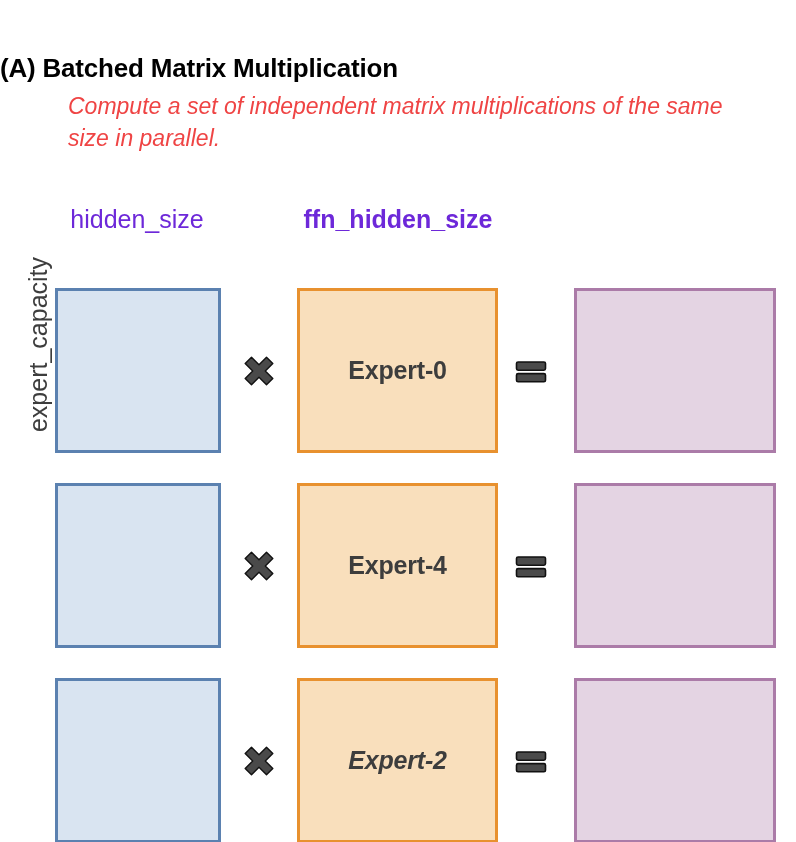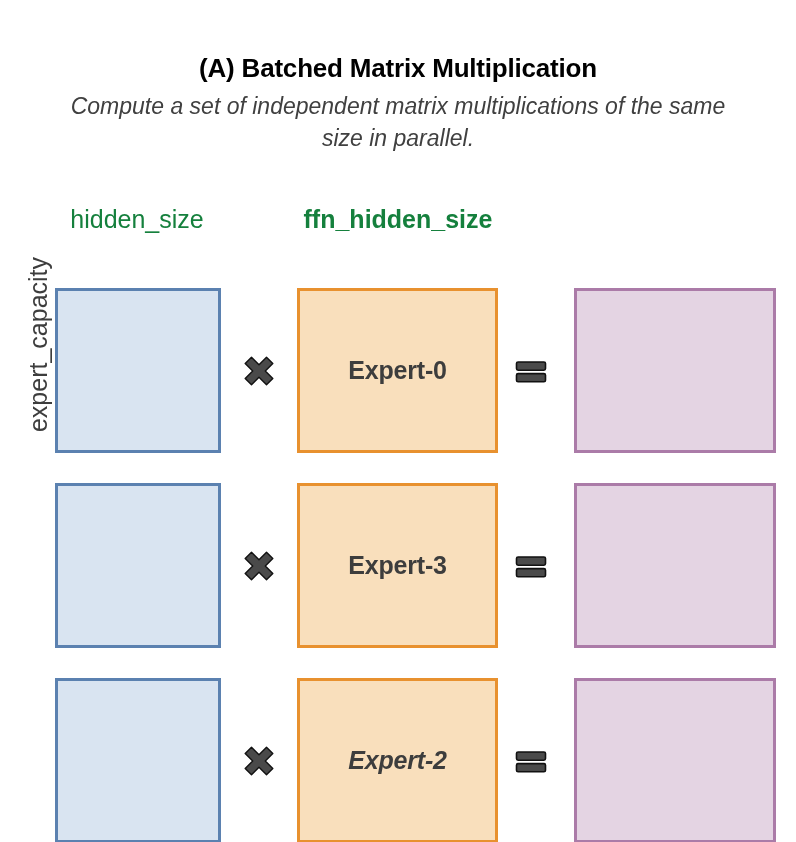--- a/index.html
+++ b/index.html
@@ -15,57 +15,56 @@
     font-family: "Liberation Sans", sans-serif;
     -webkit-font-smoothing: antialiased;
   }
 
   
   #figure-header {
     position: absolute;
     left: 0;
     top: 52px;
     width: 796px;
-    text-align: center;
   }
   #figure-title {
     font-size: 26px;
     font-weight: bold;
     color: #000000;
     letter-spacing: -0.2px;
     line-height: 32px;
     white-space: nowrap;
   }
   #figure-subtitle {
     margin: 6px auto 0 auto;
     width: 660px;
     font-size: 23px;
     font-style: italic;
-    color: #404040;
+    color: #ef4444;
     line-height: 32px;
   }
 
   
   #y-axis-label {
     position: absolute;
     left: -72px;
     top: 330px;
     width: 220px;
     text-align: center;
     transform: rotate(-90deg);
     transform-origin: center center;
     font-size: 25px;
     color: #3d3d3d;
     white-space: nowrap;
   }
   .col-label {
     position: absolute;
     top: 205px;
     font-size: 25px;
-    color: #15803d;
+    color: #6d28d9;
     text-align: center;
     white-space: nowrap;
   }
   #col-label-hidden-size  { left: 54px;  width: 166px; }
   #col-label-ffn-hidden-size { left: 298px; width: 200px; font-weight: bold; }
 
   
   #matrix-grid {
     position: absolute;
     left: 0;
@@ -174,21 +173,21 @@
   <div class="matrix-row row-1">
     <div class="box box-input"></div>
 
     <div class="operator op-multiply">
       <svg viewBox="0 0 34 34" xmlns="http://www.w3.org/2000/svg">
         <path d="M9.5 3.2 L17 10.7 L24.5 3.2 L30.8 9.5 L23.3 17 L30.8 24.5 L24.5 30.8 L17 23.3 L9.5 30.8 L3.2 24.5 L10.7 17 L3.2 9.5 Z" fill="#4a4a4a" stroke="#111111" stroke-width="1.4" stroke-linejoin="round"></path>
       </svg>
     </div>
 
     <div class="box box-weight">
-      <span class="expert-label">Expert-3</span>
+      <span class="expert-label">Expert-4</span>
     </div>
 
     <div class="operator op-equals">
       <svg viewBox="0 0 34 34" xmlns="http://www.w3.org/2000/svg">
         <rect x="2.5" y="8.0" width="29" height="8.2" rx="1.6" fill="#4a4a4a" stroke="#111111" stroke-width="1.6"></rect>
         <rect x="2.5" y="19.6" width="29" height="8.2" rx="1.6" fill="#4a4a4a" stroke="#111111" stroke-width="1.6"></rect>
       </svg>
     </div>
 
     <div class="box box-output"></div>

